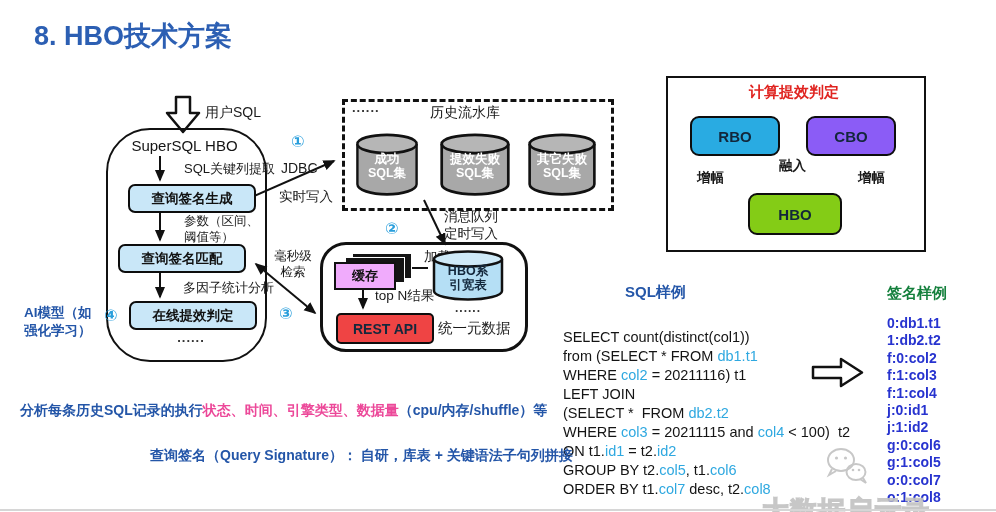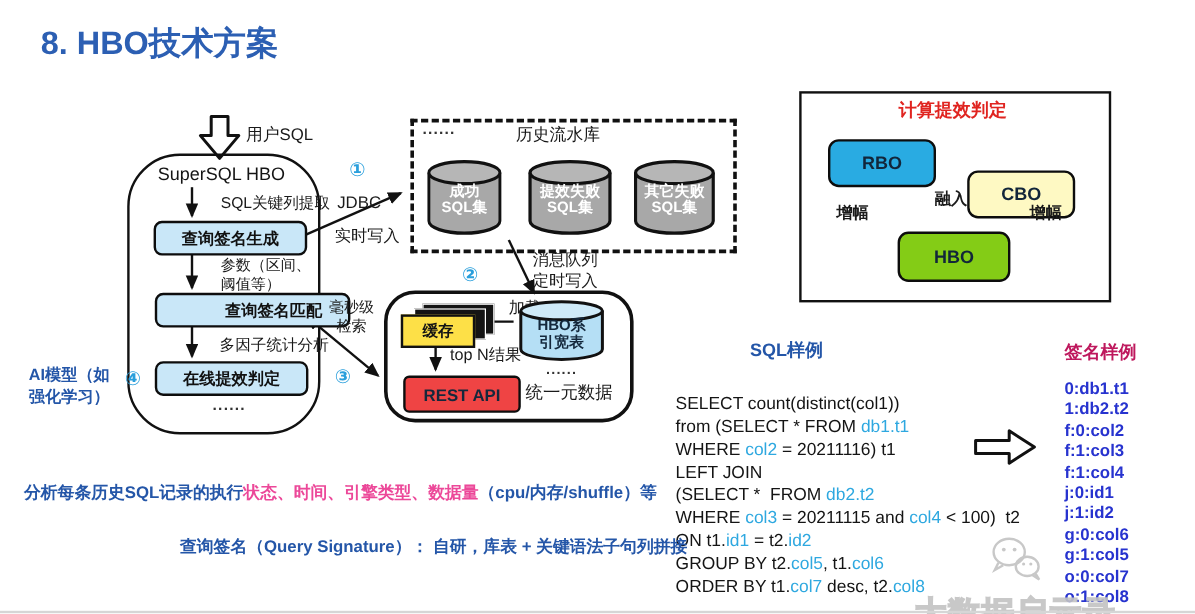--- a/index.html
+++ b/index.html
@@ -22,39 +22,39 @@
   #history-title{left:430px;top:104px;font-size:14px;font-weight:500;}
   .cyl{position:absolute;}
   .cyl svg{position:absolute;left:0;top:0;width:100%;height:100%;}
   .cyl-label{position:absolute;left:0;right:0;top:20px;text-align:center;color:#fff;font-size:12.5px;
              font-weight:700;line-height:1.15;white-space:pre-line;}
   .cyl-label.dark{color:#14283c;top:14px;font-weight:600;}
   
   #serving-box{left:320px;top:242px;width:202px;height:104px;border:3px solid #111;border-radius:26px;}
   #cache-stack{left:334px;top:253px;width:80px;height:34px;}
   .cache-back{position:absolute;width:58px;height:24px;background:#141414;border:1.5px solid #fff;}
-  #cache-front{position:absolute;left:0;top:9px;width:58px;height:24px;background:#fde047;border:2.5px solid #111;
+  #cache-front{position:absolute;left:0;top:9px;width:58px;height:24px;background:#f0abfc;border:2.5px solid #111;
                display:flex;align-items:center;justify-content:center;font-size:13px;font-weight:600;}
   #rest-api{left:336px;top:313px;width:94px;height:27px;background:#ef4444;border:2.5px solid #0d0d0d;border-radius:5px;
             display:flex;align-items:center;justify-content:center;font-size:14px;font-weight:700;color:#14283c;}
   
   #judge-box{left:666px;top:76px;width:256px;height:172px;border:2.5px solid #111;background:#fff;}
   #judge-title{left:666px;top:83px;width:256px;text-align:center;font-size:15px;font-weight:800;color:#e02420;}
   .jbox{position:absolute;height:36px;border:2.5px solid #0d0d0d;border-radius:9px;display:flex;align-items:center;
         justify-content:center;font-size:15px;font-weight:700;color:#12263a;}
   .jlabel{position:absolute;font-size:13.5px;font-weight:600;color:#1a1a1a;}
   
   #sql-title{left:625px;top:283px;font-size:15px;font-weight:800;color:#2456a8;}
   #sql-block{left:563px;top:328px;font-size:14.5px;line-height:19px;}
   .sql-line{white-space:pre;}
   .seg-k{color:#141414;}
   .seg-b{color:#2ea8e0;}
   .seg-blue{color:#2456a8;}
   .seg-red{color:#ec4899;}
-  #sig-title{left:887px;top:284px;font-size:15px;font-weight:800;color:#be185d;}
+  #sig-title{left:887px;top:284px;font-size:15px;font-weight:800;color:#15803d;}
   #sig-block{left:887px;top:315px;font-size:14px;line-height:17.4px;font-weight:600;color:#2733cf;}
   
   .note{position:absolute;font-size:14px;font-weight:700;}
   #note1{left:20px;top:402px;}
   #note2{left:150px;top:447px;}
   #note3{left:153px;top:476px;}
   
   #watermark{left:762px;top:445px;display:flex;align-items:center;gap:6px;opacity:.9;flex-direction:column;}
   #watermark-text{font-size:27px;font-weight:700;color:rgba(255,255,255,0.15);
                   -webkit-text-stroke:1.3px #c2c2c2;letter-spacing:1px;}
@@ -95,21 +95,21 @@
 
   <div class="abs" id="title">8. HBO技术方案</div>
 
   <div class="abs flabel" style="left:205px;top:104px;font-size:14px;">用户SQL</div>
   <div class="abs" id="supersql-container"></div>
   <div class="abs" id="supersql-title">SuperSQL HBO</div>
   <div class="flabel" style="left:184px;top:161px;font-size:13px;">SQL关键列提取</div>
   <div class="fbox" style="left:128px;top:184px;">查询签名生成</div>
   <div class="flabel pre" style="left:184px;top:214px;">参数（区间、
 阈值等）</div>
-  <div class="fbox" style="left:129px;top:244px;padding-left:35px;">查询签名匹配</div>
+  <div class="fbox" style="left:118px;top:244px;">查询签名匹配</div>
   <div class="flabel" style="left:183px;top:280px;font-size:13px;">多因子统计分析</div>
   <div class="fbox" style="left:129px;top:301px;">在线提效判定</div>
   <div class="dots" style="left:129px;top:330px;width:124px;text-align:center;">......</div>
   <div class="stepnum" style="left:104px;top:306px;">④</div>
   <div class="abs pre" id="ai-label">AI模型（如
 强化学习）</div>
 
   <div class="stepnum" style="left:291px;top:132px;">①</div>
   <div class="flabel" style="left:281px;top:160px;font-size:14px;">JDBC</div>
   <div class="flabel" style="left:279px;top:189px;font-size:13.5px;">实时写入</div>
@@ -166,21 +166,21 @@
 引宽表</div>
   </div>
   <div class="dots" style="left:432px;top:301px;width:72px;text-align:center;font-size:12px;">......</div>
   <div class="flabel" style="left:375px;top:288px;font-size:13.5px;">top N结果</div>
   <div class="abs" id="rest-api">REST API</div>
   <div class="flabel" style="left:438px;top:319px;font-size:14.5px;">统一元数据</div>
 
   <div class="abs" id="judge-box"></div>
   <div class="abs" id="judge-title">计算提效判定</div>
   <div class="jbox" style="left:690px;top:116px;width:86px;background:#29abe2;">RBO</div>
-  <div class="jbox" style="left:806px;top:116px;width:86px;background:#fef9c3;margin-top:26px;">CBO</div>
+  <div class="jbox" style="left:806px;top:116px;width:86px;background:#8b5cf6;">CBO</div>
   <div class="jbox" style="left:748px;top:193px;width:90px;height:38px;background:#84cc16;">HBO</div>
   <div class="jlabel" style="left:697px;top:169px;">增幅</div>
   <div class="jlabel" style="left:779px;top:157px;">融入</div>
   <div class="jlabel" style="left:858px;top:169px;">增幅</div>
 
   <div class="abs" id="sql-title">SQL样例</div>
   <div class="abs" id="sql-block">
       <div class="sql-line"><span class="seg-k">SELECT count(distinct(col1))</span></div>
       <div class="sql-line"><span class="seg-k">from (SELECT * FROM </span><span class="seg-b">db1.t1</span></div>
       <div class="sql-line"><span class="seg-k">WHERE </span><span class="seg-b">col2</span><span class="seg-k"> = 20211116) t1</span></div>

